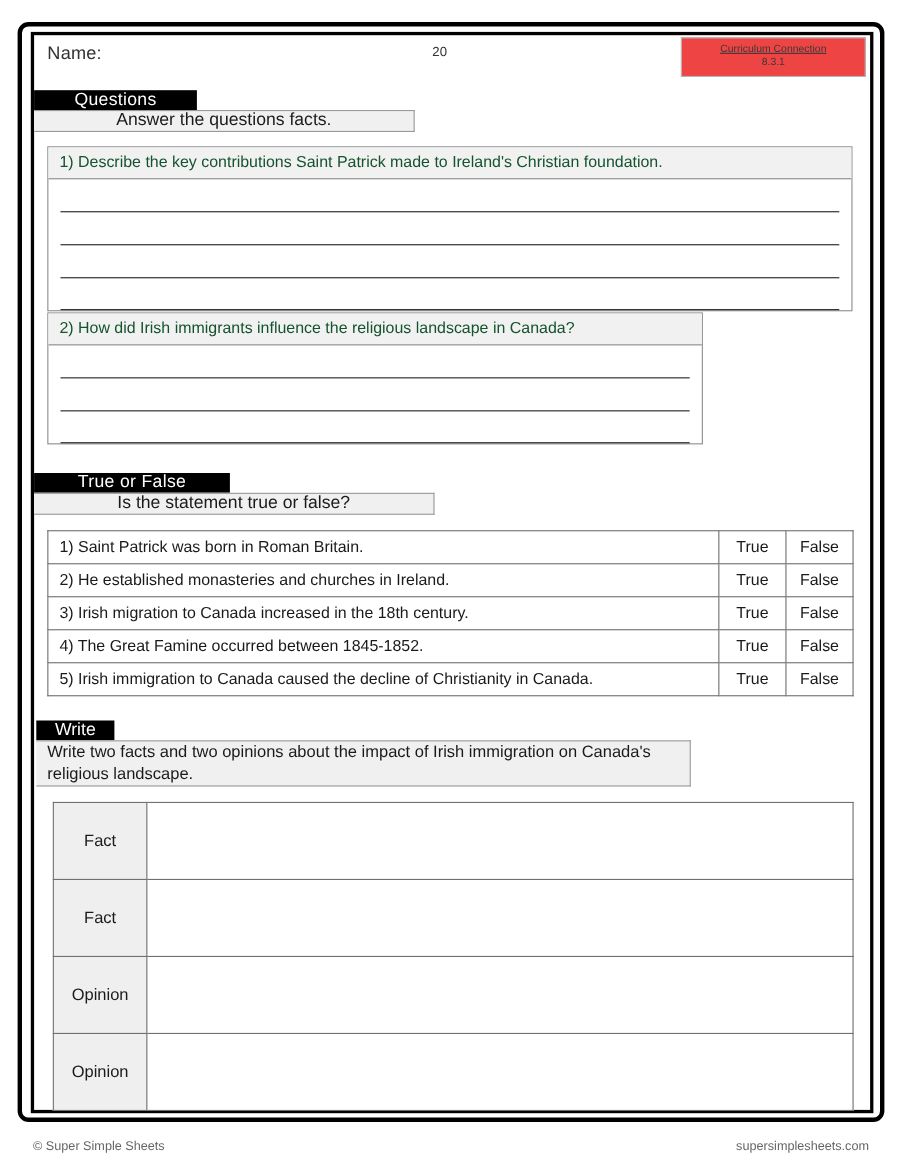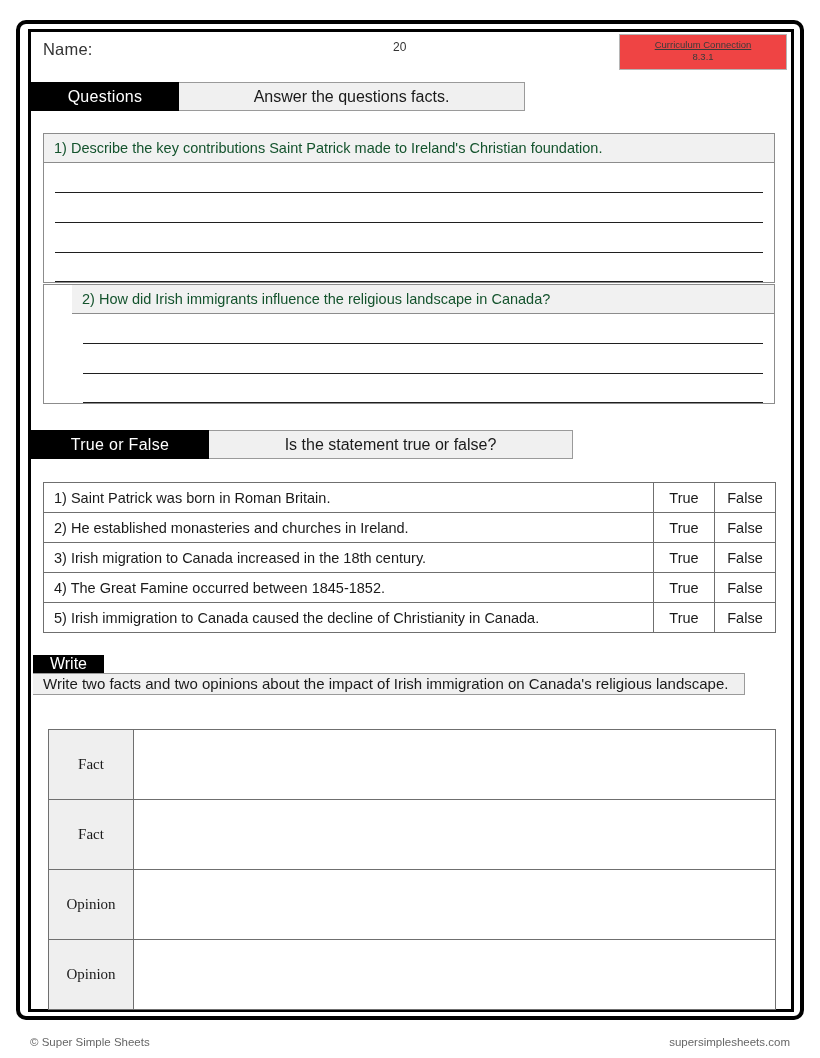--- a/index.html
+++ b/index.html
@@ -102,20 +102,21 @@
     display: block;
     line-height: 12px;
   }
 
   
   .section-bar {
     position: absolute;
     height: 29px;
     display: flex;
     align-items: stretch;
+    flex-direction: column;
   }
   .section-bar .tag {
     background: #000000;
     color: #ffffff;
     display: flex;
     align-items: center;
     justify-content: center;
     font-size: 16px;
     letter-spacing: 0.3px;
   }
@@ -215,21 +216,20 @@
     position: absolute;
     border-collapse: collapse;
     border: 1px solid #6f6f6f;
     background: #ffffff;
     table-layout: fixed;
   }
   .fo-table td {
     border: 1px solid #6f6f6f;
     box-sizing: border-box;
     height: 70px;
-    font-family: Liberation Serif, serif;
   }
   .fo-label {
     background: #efefef;
     text-align: center;
     font-size: 15px;
     color: #1a1a1a;
   }
   .fo-answer {
     background: #ffffff;
   }
@@ -275,21 +275,21 @@
   <div class="q-box" style="left:12px; top:101px; width:732px; height:150px;">
     <div class="q-prompt">1) Describe the key contributions Saint Patrick made to Ireland's Christian foundation.</div>
     <div class="q-lines" style="height:119px;">
       <div class="rule" style="top:29px;"></div>
       <div class="rule" style="top:59px;"></div>
       <div class="rule" style="top:89px;"></div>
       <div class="rule" style="top:118px;"></div>
     </div>
   </div>
 
-  <div class="q-box" style="left:12px; top:252px; width:732px; height:120px;padding-left:28px;">
+  <div class="q-box" style="left:12px; top:252px; width:596px; height:120px;">
     <div class="q-prompt">2) How did Irish immigrants influence the religious landscape in Canada?</div>
     <div class="q-lines" style="height:89px;">
       <div class="rule" style="top:29px;"></div>
       <div class="rule" style="top:59px;"></div>
       <div class="rule" style="top:88px;"></div>
     </div>
   </div>
 
   <div class="section-bar" style="left:0px; top:398px; width:542px;">
     <div class="tag" style="width:178px;">True or False</div>
@@ -326,21 +326,21 @@
       <tr>
         <td class="tf-statement">5) Irish immigration to Canada caused the decline of Christianity in Canada.</td>
         <td class="tf-opt">True</td>
         <td class="tf-opt">False</td>
       </tr>
     </tbody>
   </table>
 
   <div class="write-bar" style="left:2px; top:623px; width:742px;flex-direction:column;">
     <div class="tag" style="width:71px;">Write</div>
-    <div class="desc" style="width:712px;">Write two facts and two opinions about the impact of Irish immigration on Canada's religious landscape.</div>
+    <div class="desc" style="width:595px;">Write two facts and two opinions about the impact of Irish immigration on Canada's religious landscape.</div>
   </div>
 
   <table class="fo-table" style="left:17px; top:697px; width:727px;">
     <colgroup>
       <col style="width:85px;">
       <col style="width:642px;">
     </colgroup>
     <tbody>
       <tr>
         <td class="fo-label">Fact</td>

